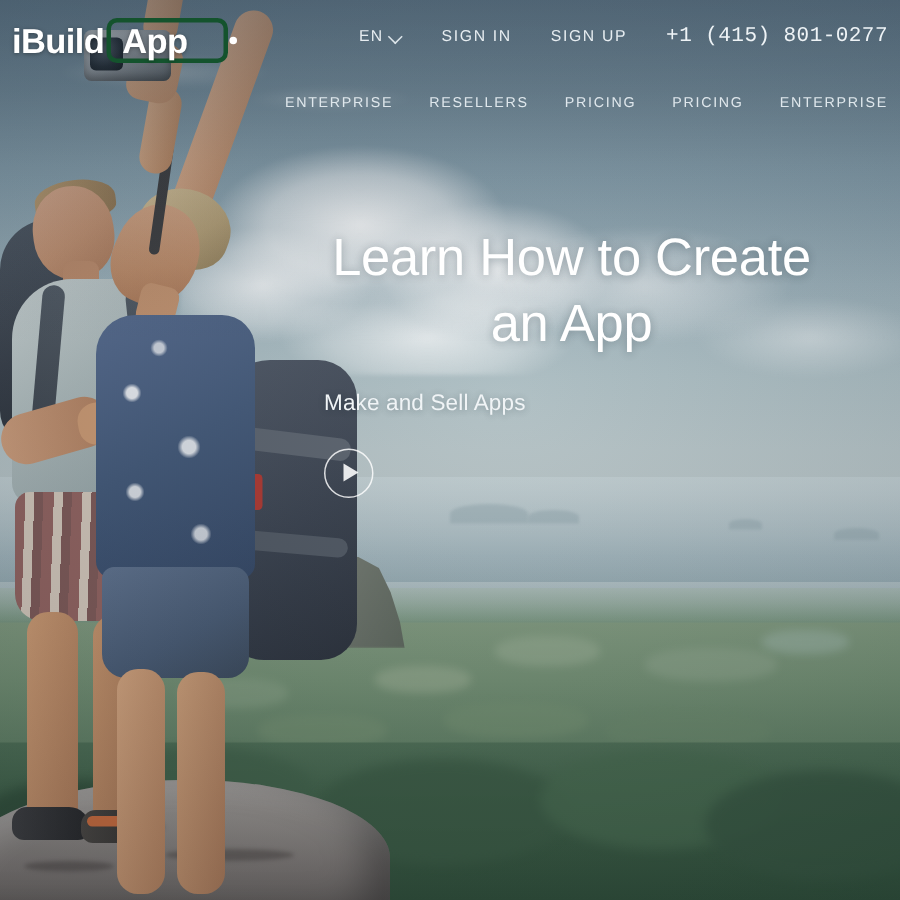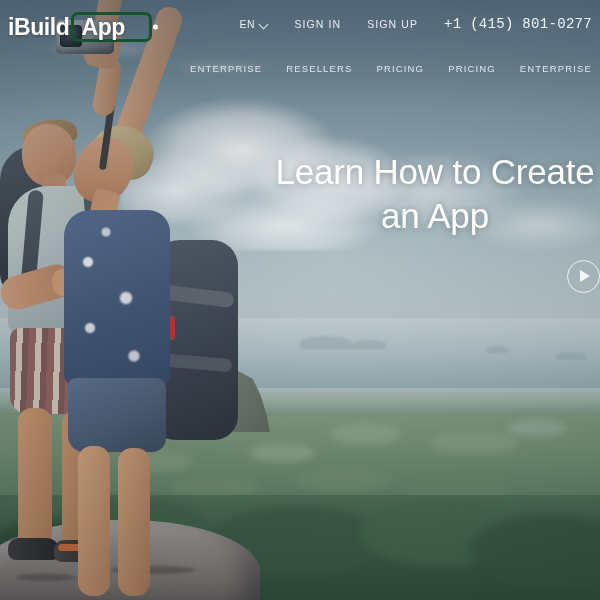--- a/index.html
+++ b/index.html
@@ -377,21 +377,21 @@
     display:flex; align-items:center; gap:24px;
   }
   .nav-link {
     color:#dfe7ec; font-size:9.5px; letter-spacing:1.15px;
     text-decoration:none; cursor:pointer; white-space:nowrap;
   }
 
   
   .hero {
     position:absolute; left:216px; top:150px; width:384px; z-index:15;
-    display:flex; flex-direction:column; align-items:flex-end;
+    display:flex; flex-direction:column; align-items:flex-start;
     text-align:center;
   }
   .hero-title {
     font-size:35px; font-weight:normal; line-height:1.25;
     color:#ffffff; letter-spacing:-.2px;
     text-shadow:0 1px 6px rgba(20,35,48,.30);
     max-width:330px;
   }
   .hero-sub {
     margin-top:22px;
@@ -536,18 +536,19 @@
       <a class="nav-link">ENTERPRISE</a>
       <a class="nav-link">RESELLERS</a>
       <a class="nav-link">PRICING</a>
       <a class="nav-link">PRICING</a>
       <a class="nav-link">ENTERPRISE</a>
     </nav>
   </div>
 
   <div class="hero">
     <h1 class="hero-title">Learn How to Create an App</h1>
+    <div class="hero-sub">Make and Sell Apps</div>
     <div class="play-btn">
       <span class="play-tri"></span>
     </div>
   </div>
 
 </div>
 
 </body></html>

